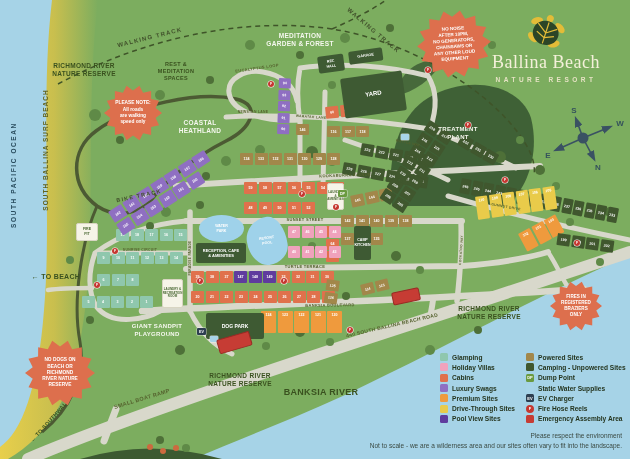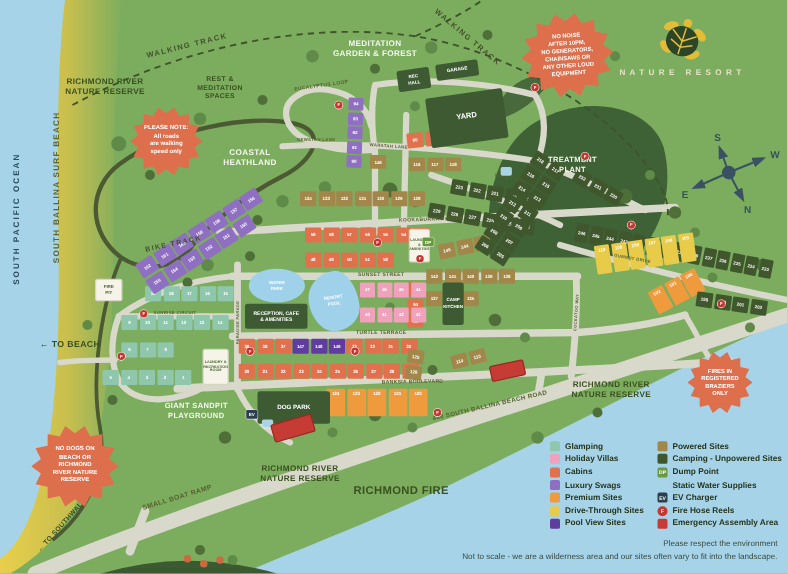--- a/index.html
+++ b/index.html
@@ -108,20 +108,21 @@
       <g transform="rotate(18 22 20)">
         <ellipse cx="10" cy="12" rx="6" ry="3.5" fill="#e3bc38" transform="rotate(-30 10 12)"></ellipse>
         <ellipse cx="34" cy="12" rx="6" ry="3.5" fill="#e3bc38" transform="rotate(30 34 12)"></ellipse>
         <ellipse cx="11" cy="29" rx="6" ry="3.5" fill="#e3bc38" transform="rotate(30 11 29)"></ellipse>
         <ellipse cx="33" cy="29" rx="6" ry="3.5" fill="#e3bc38" transform="rotate(-30 33 29)"></ellipse>
         <circle cx="22" cy="6" r="3.5" fill="#e3bc38"></circle>
         <ellipse cx="22" cy="21" rx="13" ry="12" fill="#2c4527"></ellipse>
         <path d="M22,10 L22,32 M22,21 L12,14 M22,21 L32,14 M22,26 L13,22 M22,26 L31,22" stroke="#e3bc38" stroke-width="1.2" fill="none"></path>
       </g>
     </svg>
+    <div class="logo-title">Ballina Beach</div>
     <div class="logo-sub">NATURE RESORT</div>
   </div>
 
   <div class="legend-col" id="legend-col-1" style="left:440px;">
       <div class="legend-item">
         <div class="legend-icon" style="background: rgb(143, 199, 173);"></div>
         <div>Glamping</div>
       </div>
       <div class="legend-item">
         <div class="legend-icon" style="background: rgb(240, 162, 188);"></div>
@@ -604,21 +605,21 @@
     <div class="map-label t-road" style="left: 506px; top: 207px; font-size: 3.4px; transform: translate(-50%, -50%) rotate(10deg);">GUMNUT DRIVE</div>
     <div class="map-label t-road" style="left: 392px; top: 325px; font-size: 5px; transform: translate(-50%, -50%) rotate(-13deg);">440 SOUTH BALLINA BEACH ROAD</div>
     <div class="map-label t-road" style="left: 142px; top: 399px; font-size: 5.5px; transform: translate(-50%, -50%) rotate(-17deg);">SMALL BOAT RAMP</div>
     <div class="map-label t-dark" style="left: 50px; top: 421px; font-size: 5.5px; transform: translate(-50%, -50%) rotate(-48deg);">← TO SOUTHWALL</div>
     <div class="map-label t-white" style="left: 157px; top: 330px; font-size: 6px; transform: translate(-50%, -50%);">GIANT SANDPIT
 PLAYGROUND</div>
     <div class="map-label t-dark" style="left: 240px; top: 380px; font-size: 6.5px; transform: translate(-50%, -50%);">RICHMOND RIVER
 NATURE RESERVE</div>
     <div class="map-label t-dark" style="left: 489px; top: 313px; font-size: 6.5px; transform: translate(-50%, -50%);">RICHMOND RIVER
 NATURE RESERVE</div>
-    <div class="map-label t-dark" style="left: 321px; top: 393px; font-size: 9px; transform: translate(-50%, -50%);">RICHMOND FIRE</div>
+    <div class="map-label t-dark" style="left: 321px; top: 393px; font-size: 9px; transform: translate(-50%, -50%);">BANKSIA RIVER</div>
     <div class="map-label t-white" style="left: 458px; top: 133px; font-size: 6px; transform: translate(-50%, -50%);">TREATMENT
 PLANT</div>
     <div class="firehose" style="left: 268px; top: 81px;">F</div>
     <div class="firehose" style="left: 425px; top: 67px;">F</div>
     <div class="firehose" style="left: 112px; top: 248px;">F</div>
     <div class="firehose" style="left: 94px; top: 282px;">F</div>
     <div class="firehose" style="left: 197px; top: 278px;">F</div>
     <div class="firehose" style="left: 281px; top: 278px;">F</div>
     <div class="firehose" style="left: 333px; top: 204px;">F</div>
     <div class="firehose" style="left: 465px; top: 122px;">F</div>

